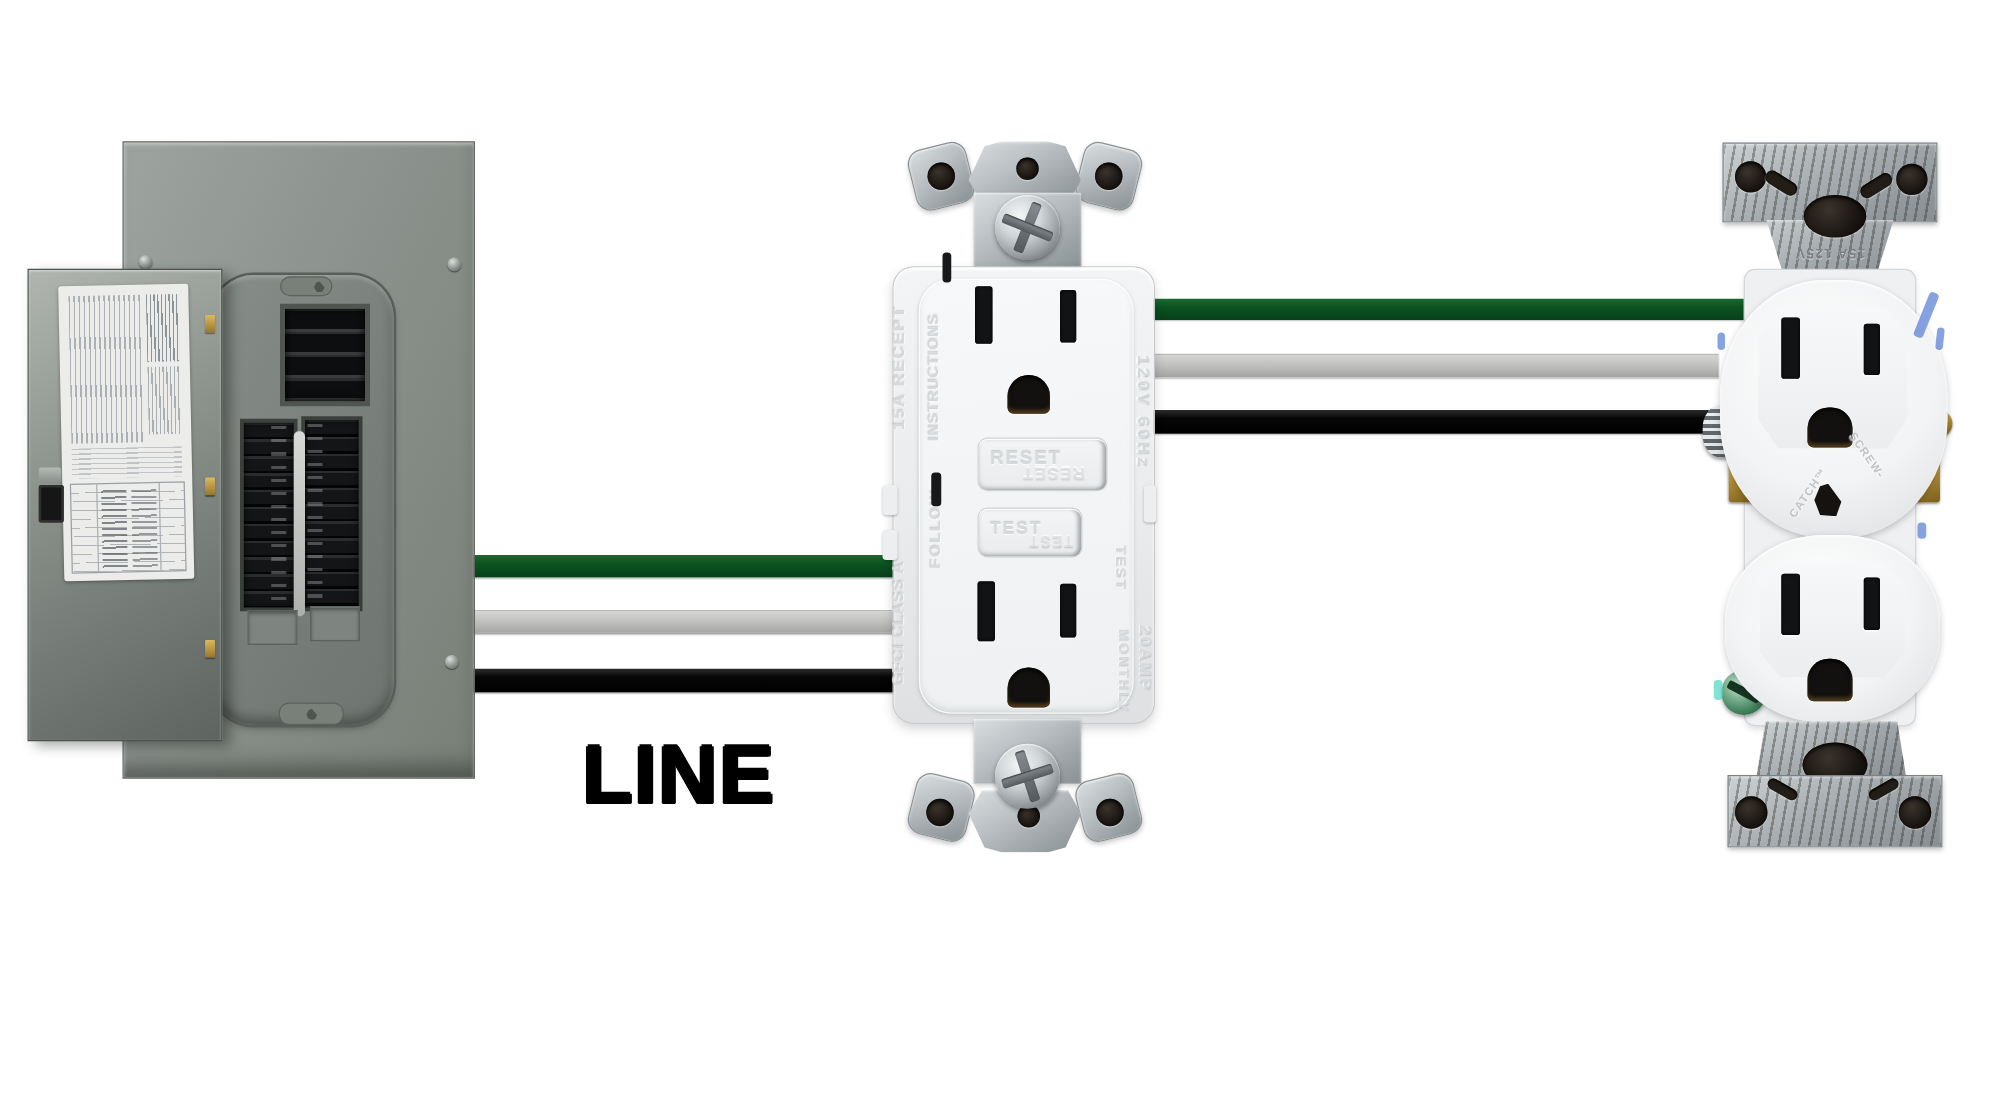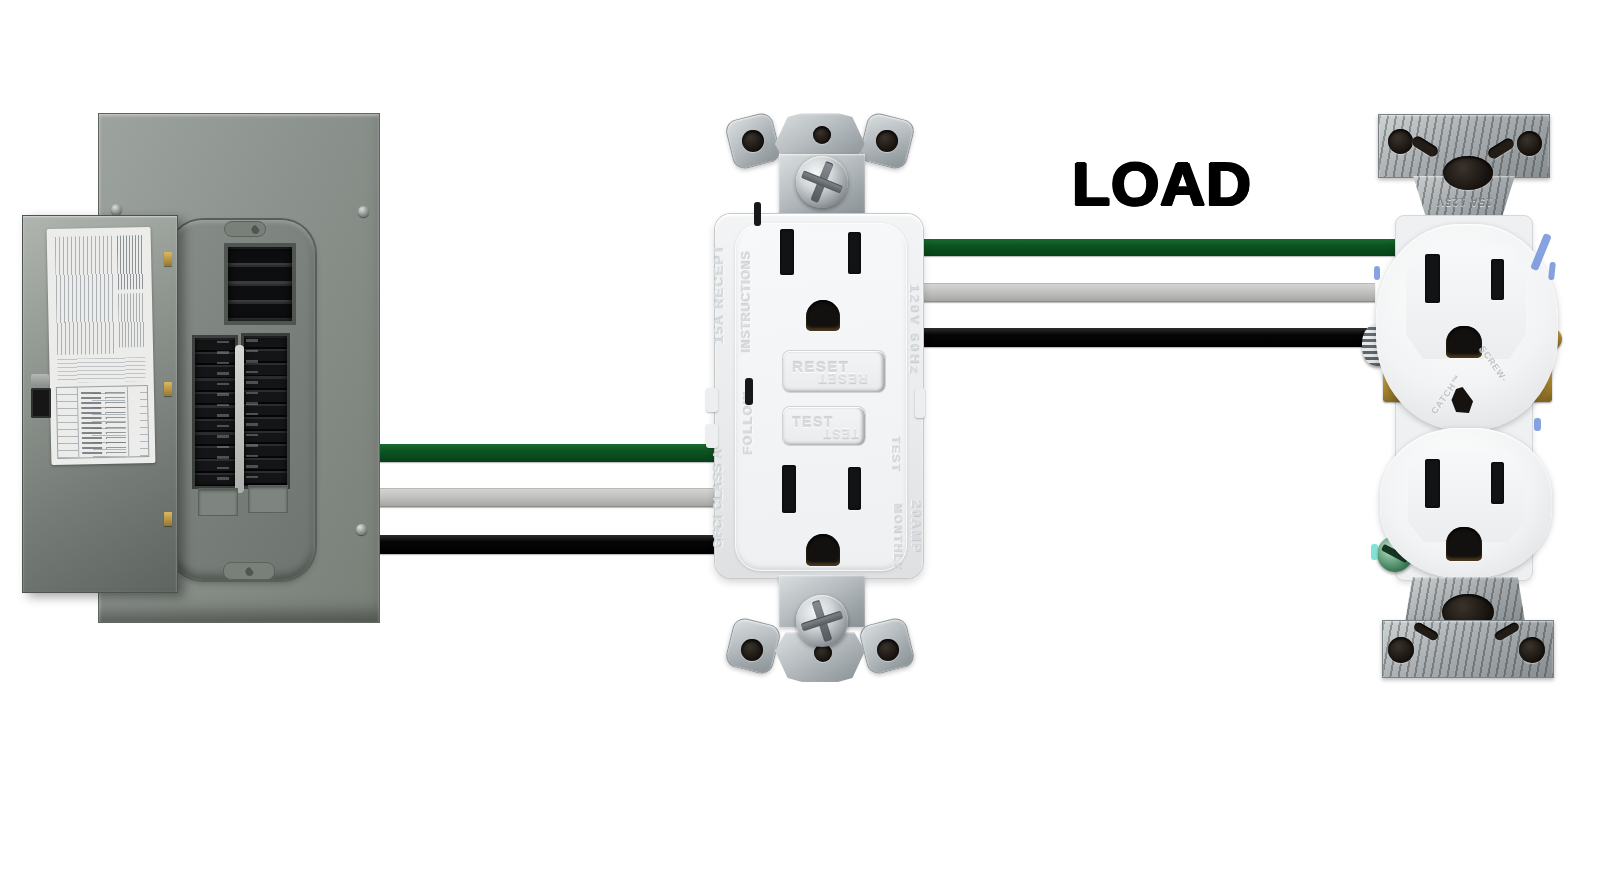--- a/index.html
+++ b/index.html
@@ -275,15 +275,15 @@
 
     <div class="streaked trapb" style="left:1405px;top:577px;width:120px;height:45px"></div>
     <div class="hole" style="left:1442px;top:594px;width:52px;height:36px;border-radius:50%"></div>
     <div class="streaked" style="left:1382px;top:620px;width:172px;height:58px"></div>
     <div class="hole" style="left:1388px;top:637px;width:26px;height:26px"></div>
     <div class="hole" style="left:1519px;top:637px;width:26px;height:26px"></div>
     <div class="dslot" style="left:1413px;top:627px;width:26px;height:9px;transform:rotate(30deg)"></div>
     <div class="dslot" style="left:1494px;top:627px;width:26px;height:9px;transform:rotate(-30deg)"></div>
   </div>
 
-  <div class="big" style="left:1018px;top:153px;width:288px;font-size:62px">LOAD</div>
+  <div class="big" style="left:400px;top:586px;width:286px;font-size:66px">LINE</div>
 
 </div>
 
 </body></html>

